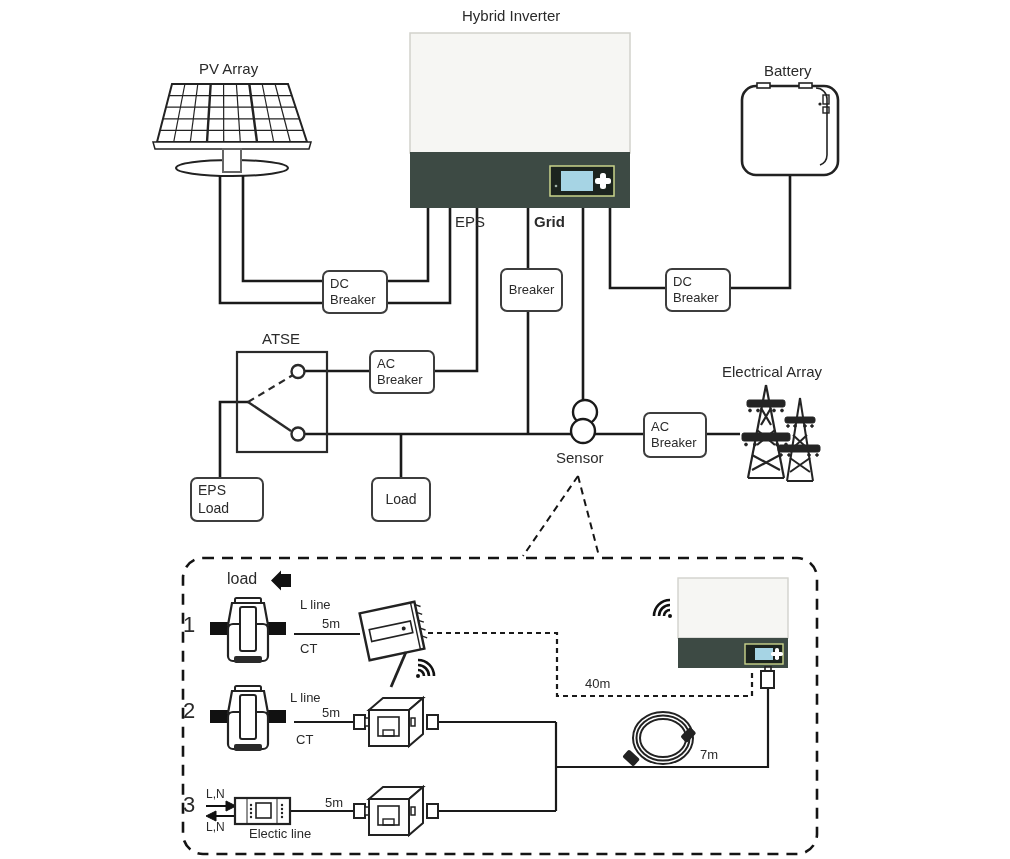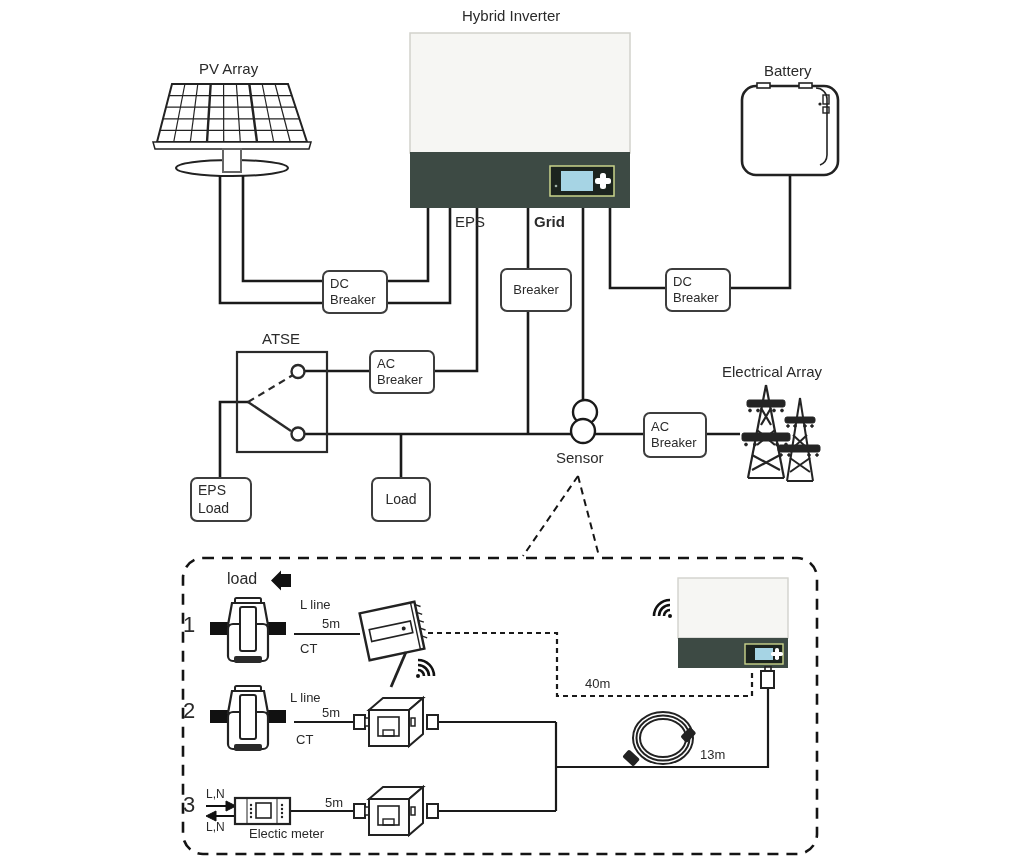--- a/index.html
+++ b/index.html
@@ -266,33 +266,33 @@
 <div class="lbl f15" style="left:764px;top:62px;">Battery</div>
 <div class="lbl f15" style="left:455px;top:213px;">EPS</div>
 <div class="lbl f15" style="left:534px;top:213px;font-weight:bold;">Grid</div>
 <div class="lbl f14" style="left:262px;top:330px;">ATSE</div>
 <div class="lbl f15" style="left:722px;top:363px;">Electrical Array</div>
 <div class="lbl f15" style="left:556px;top:449px;">Sensor</div>
 
 <div class="box" style="left:322px;top:270px;width:66px;height:44px;">
       <span>DC Breaker</span>
     </div>
-<div class="box center" style="left:500px;top:268px;width:72px;height:44px;">
+<div class="box center" style="left:500px;top:268px;width:63px;height:44px;">
       <span>Breaker</span>
     </div>
 <div class="box" style="left:665px;top:268px;width:66px;height:44px;">
       <span>DC Breaker</span>
     </div>
 <div class="box" style="left:369px;top:350px;width:66px;height:44px;">
       <span>AC Breaker</span>
     </div>
 <div class="box" style="left:643px;top:412px;width:64px;height:46px;">
       <span>AC Breaker</span>
     </div>
-<div class="box f14" style="left:190px;top:477px;width:62px;height:45px;font-size:14px;">
+<div class="box f14" style="left:190px;top:477px;width:74px;height:45px;font-size:14px;">
       <span>EPS Load</span>
     </div>
 <div class="box center" style="left:371px;top:477px;width:60px;height:45px;font-size:14px;">
       <span>Load</span>
     </div>
 
 <div class="lbl" style="left:227px;top:570px;font-size:16px;">load</div>
 <div class="lbl f22" style="left:183px;top:612px;">1</div>
 <div class="lbl f22" style="left:183px;top:698px;">2</div>
 <div class="lbl f22" style="left:183px;top:792px;">3</div>
@@ -300,19 +300,19 @@
 <div class="lbl f13" style="left:300px;top:597px;">L line</div>
 <div class="lbl f13" style="left:300px;top:641px;">CT</div>
 <div class="lbl f13" style="left:322px;top:616px;">5m</div>
 
 <div class="lbl f13" style="left:290px;top:690px;">L line</div>
 <div class="lbl f13" style="left:296px;top:732px;">CT</div>
 <div class="lbl f13" style="left:322px;top:705px;">5m</div>
 
 <div class="lbl f12" style="left:206px;top:787px;">L,N</div>
 <div class="lbl f12" style="left:206px;top:820px;">L,N</div>
-<div class="lbl f13" style="left:249px;top:826px;">Electic meter</div>
+<div class="lbl f13" style="left:249px;top:826px;">Electic line</div>
 <div class="lbl f13" style="left:325px;top:795px;">5m</div>
 
 <div class="lbl f13" style="left:585px;top:676px;">40m</div>
-<div class="lbl f13" style="left:700px;top:747px;">13m</div>
+<div class="lbl f13" style="left:700px;top:747px;">7m</div>
 
 </div>
 
 </body></html>

